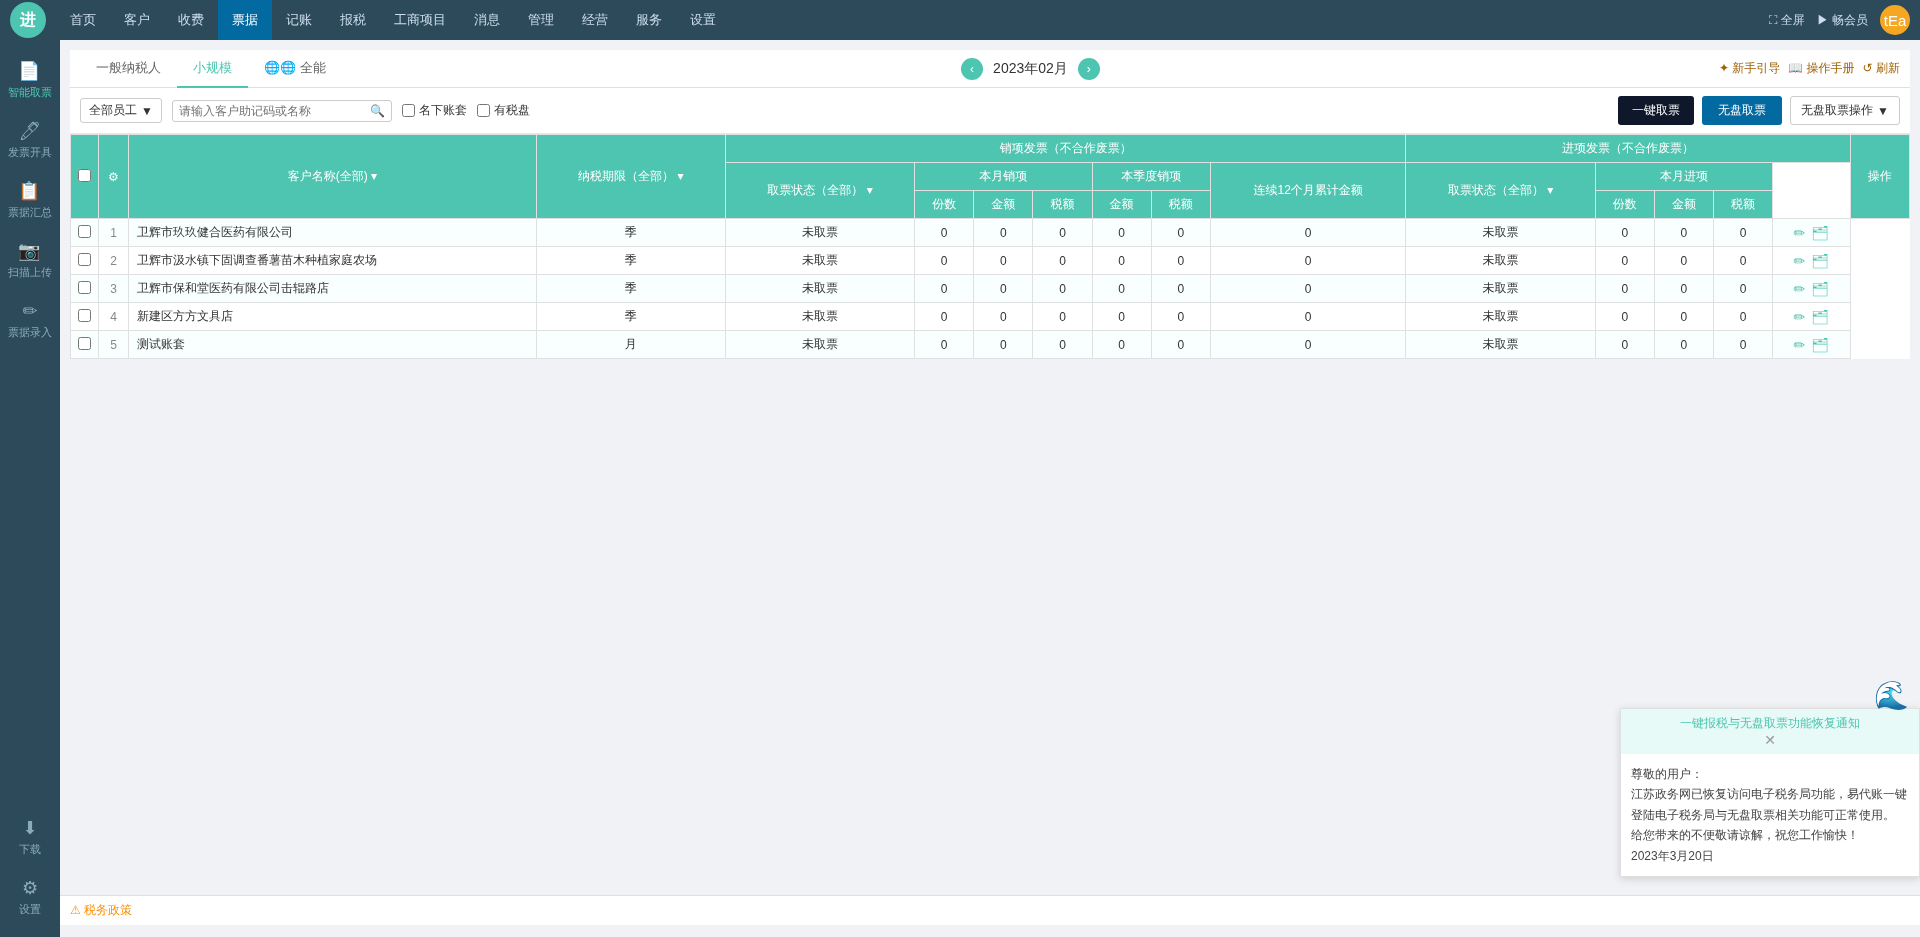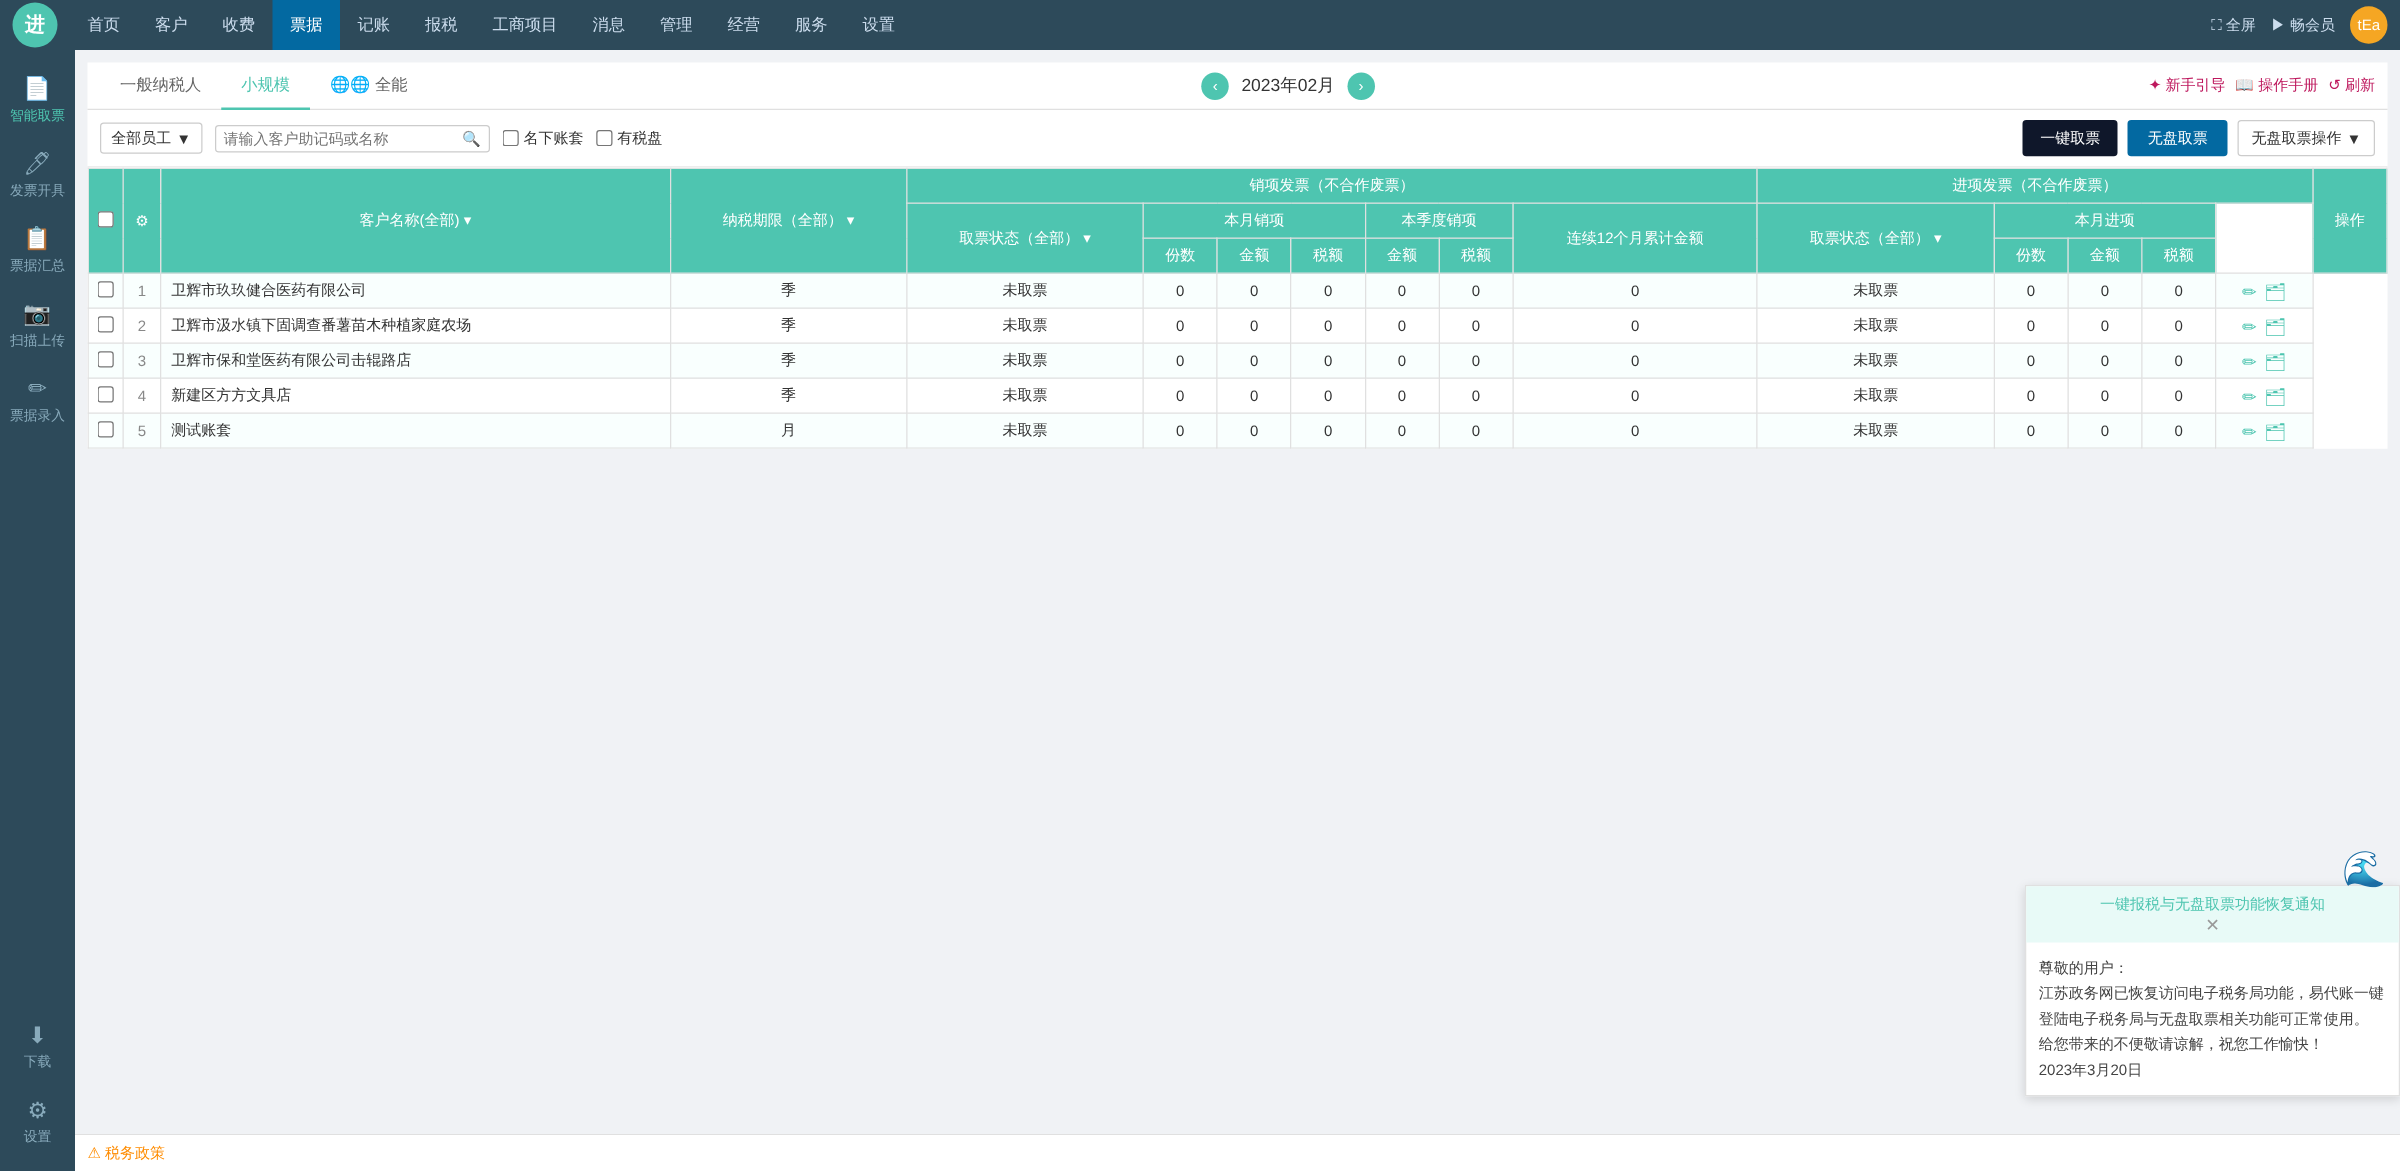--- a/index.html
+++ b/index.html
@@ -47,21 +47,21 @@
       gap: 12px;
       color: #cde;
       font-size: 12px;
     }
     .top-nav .nav-right span { cursor: pointer; }
     .avatar {
       width: 30px; height: 30px;
       background: #f5a623;
       border-radius: 50%;
       display: flex; align-items: center; justify-content: center;
-      color: white; font-size: 12px;
+      color: white; font-size: 15px;
     }
 
     
     .left-sidebar {
       position: fixed;
       top: 40px; left: 0; bottom: 0;
       width: 60px;
       background: #2d4a5a;
       display: flex;
       flex-direction: column;
@@ -141,21 +141,21 @@
       display: flex; align-items: center; justify-content: center;
       color: white;
       cursor: pointer;
       font-size: 12px;
     }
     .tab-actions {
       display: flex;
       align-items: center;
       gap: 8px;
       font-size: 12px;
-      color: #be185d;
+      color: #a16207;
     }
     .tab-actions span { cursor: pointer; }
 
     
     .filter-bar {
       background: white;
       padding: 8px 10px;
       display: flex;
       align-items: center;
       gap: 10px;
@@ -293,21 +293,21 @@
     .notification-wave {
       position: absolute;
       top: -30px;
       right: 10px;
       font-size: 28px;
     }
 
     
     .page-footer {
       position: fixed;
-      bottom: 0; left: 60px; right: 0;
+      bottom: 12px; left: 60px; right: 0;
       height: 30px;
       background: white;
       border-top: 1px solid #e0e0e0;
       display: flex;
       align-items: center;
       padding: 0 10px;
       font-size: 12px;
     }
     .footer-link {
       color: #ff8c00;

